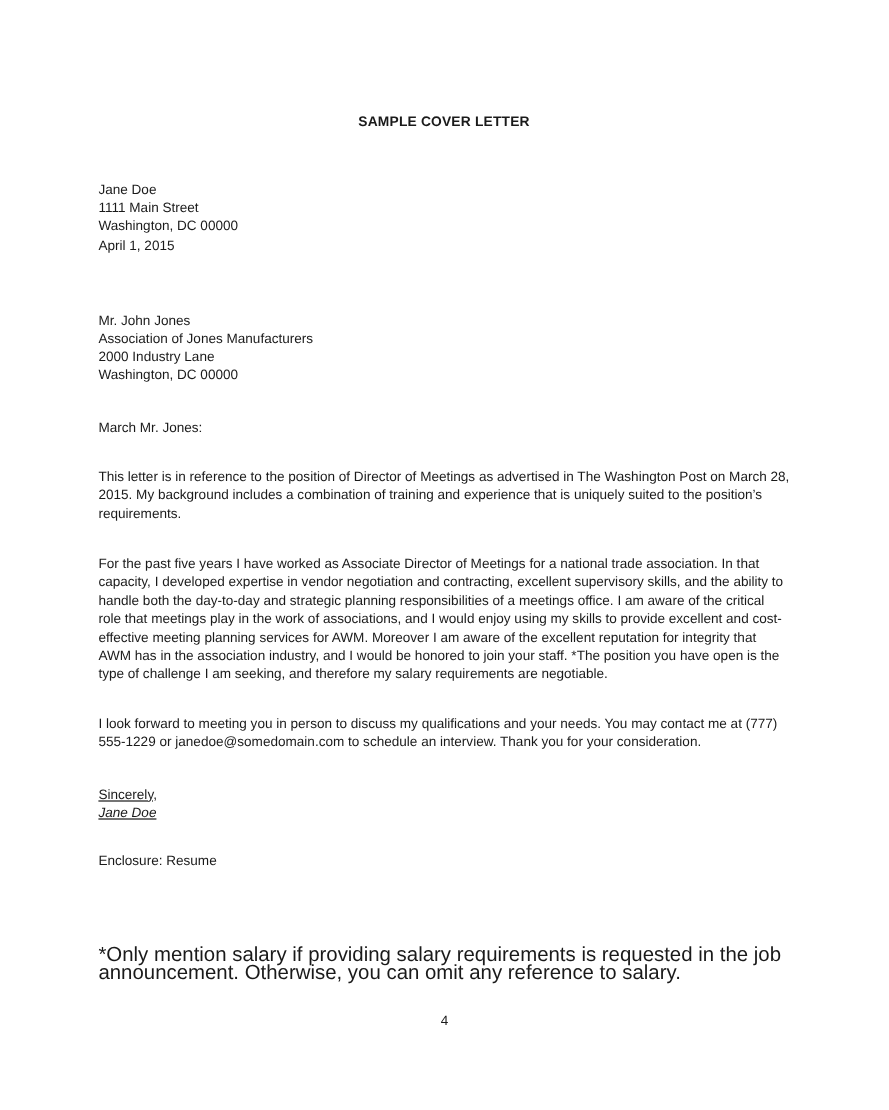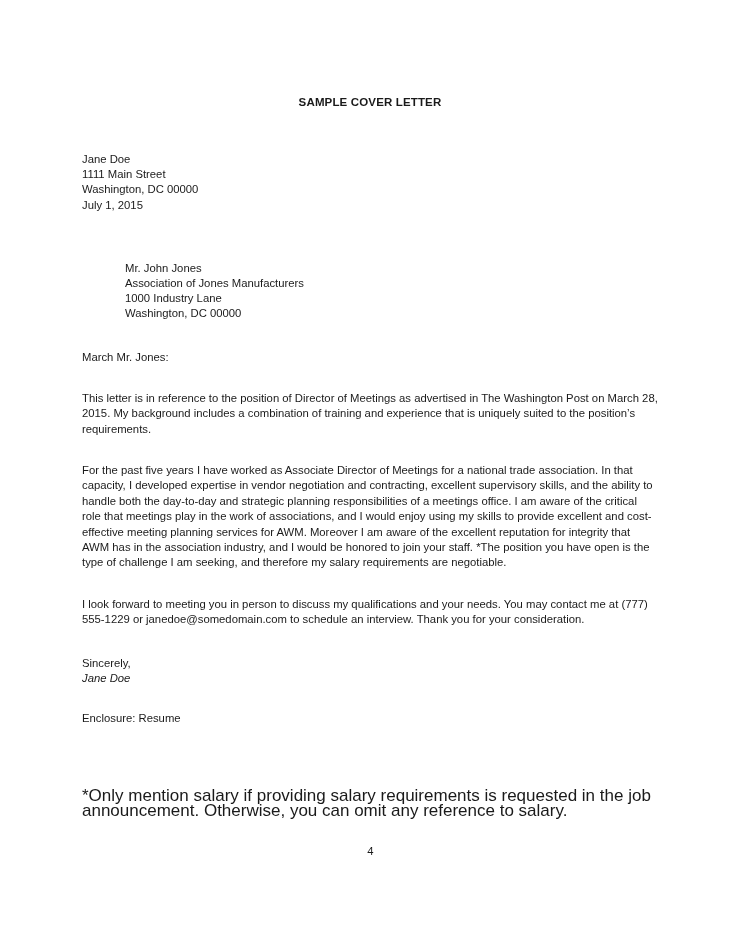--- a/index.html
+++ b/index.html
@@ -39,37 +39,37 @@
   .block {
     font-size: 11.3px;
     line-height: 15.2px;
   }
 
   .sender-block {
     margin-top: 44px;
   }
   .recipient-block {
     margin-top: 48px;
-    margin-left: 43px;
   }
   .salutation {
     margin-top: 28px;
   }
 
   .para {
     font-size: 11.3px;
     line-height: 15.4px;
     margin-top: 26px;
     text-align: left;
   }
 
   .closing-block {
     font-size: 11.3px;
     line-height: 15.4px;
     margin-top: 28px;
+    text-decoration: underline;
   }
   .signature-name {
     font-style: italic;
   }
 
   .enclosure {
     font-size: 11.3px;
     line-height: 15.4px;
     margin-top: 24px;
   }
@@ -95,27 +95,27 @@
 <div class="page">
 
   <div class="content">
 
     <div class="doc-title">SAMPLE COVER LETTER</div>
 
     <div class="block sender-block">
       <div>Jane Doe</div>
       <div>1111 Main Street</div>
       <div>Washington, DC 00000</div>
-      <div>July 1, 2015</div>
+      <div>April 1, 2015</div>
     </div>
 
     <div class="block recipient-block">
       <div>Mr. John Jones</div>
       <div>Association of Jones Manufacturers</div>
-      <div>1000 Industry Lane</div>
+      <div>2000 Industry Lane</div>
       <div>Washington, DC 00000</div>
     </div>
 
     <div class="block salutation">March Mr. Jones:</div>
 
     <div class="para">This letter is in reference to the position of Director of Meetings as advertised in The Washington Post on March 28, 2015.  My background includes a combination of training and experience that is uniquely suited to the position’s requirements.</div>
 
     <div class="para">For the past five years I have worked as Associate Director of Meetings for a national trade association. In that capacity, I developed expertise in vendor negotiation and contracting, excellent supervisory skills, and the ability to handle both the day-to-day and strategic planning responsibilities of a meetings office. I am aware of the critical role that meetings play in the work of associations, and I would enjoy using my skills to provide excellent and cost-effective meeting planning services for AWM. Moreover I am aware of the excellent reputation for integrity that AWM has in the association industry, and I would be honored to join your staff. *The position you have open is the type of challenge I am seeking, and therefore my salary requirements are negotiable.</div>
 
     <div class="para">I look forward to meeting you in person to discuss my qualifications and your needs. You may contact me at (777) 555-1229 or janedoe@somedomain.com to schedule an interview. Thank you for your consideration.</div>

